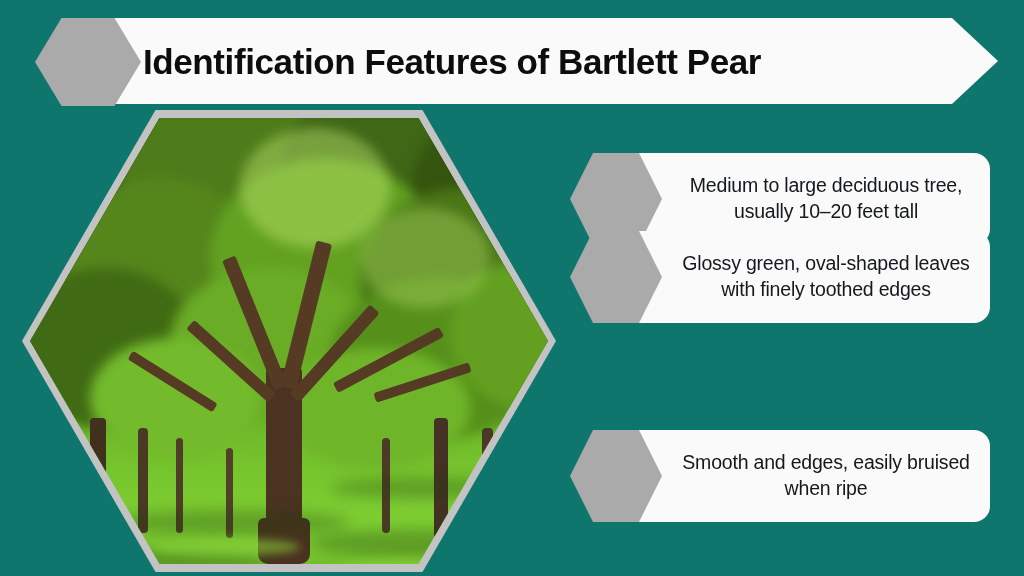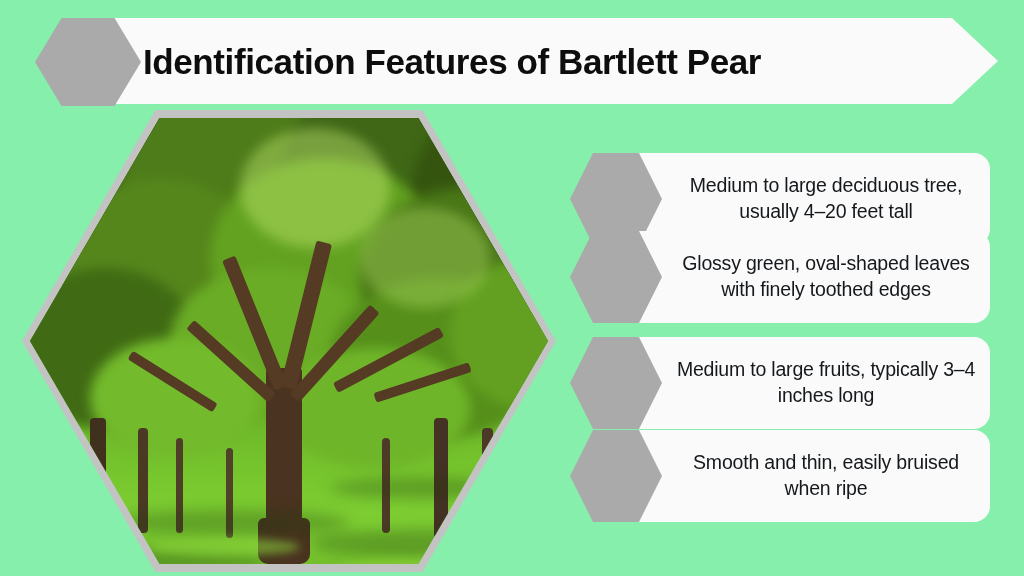--- a/index.html
+++ b/index.html
@@ -15,21 +15,21 @@
     font-family: "Liberation Sans", sans-serif;
     position: relative;
   }
 
   #infographic {
     position: absolute;
     left: 0;
     top: 0;
     width: 1024px;
     height: 576px;
-    background: #86efac;
+    background: #0f766e;
   }
 
   
   #title-banner {
     position: absolute;
     left: 88px;
     top: 18px;
     width: 910px;
     height: 86px;
     background: #fafafa;
@@ -240,34 +240,29 @@
 
       <div class="grass-tuft" style="left:120px; top:420px; width:150px; height:18px;"></div>
       <div class="grass-tuft" style="left:310px; top:440px; width:170px; height:18px;"></div>
 
     </div>
   </div>
 
   <div class="feature-card" id="card-0">
     <div class="feature-card-bg"></div>
     <div class="feature-hex"></div>
-    <div class="feature-text">Medium to large deciduous tree, usually 4–20 feet tall</div>
+    <div class="feature-text">Medium to large deciduous tree, usually 10–20 feet tall</div>
   </div>
 
   <div class="feature-card" id="card-1">
     <div class="feature-card-bg"></div>
     <div class="feature-hex"></div>
     <div class="feature-text">Glossy green, oval-shaped leaves with finely toothed edges</div>
   </div>
 
-  <div class="feature-card" id="card-2">
-    <div class="feature-card-bg"></div>
-    <div class="feature-hex"></div>
-    <div class="feature-text">Medium to large fruits, typically 3–4 inches long</div>
-  </div>
 
   <div class="feature-card" id="card-3">
     <div class="feature-card-bg"></div>
     <div class="feature-hex"></div>
-    <div class="feature-text">Smooth and thin, easily bruised when ripe</div>
+    <div class="feature-text">Smooth and edges, easily bruised when ripe</div>
   </div>
 
 </div>
 
 </body></html>

